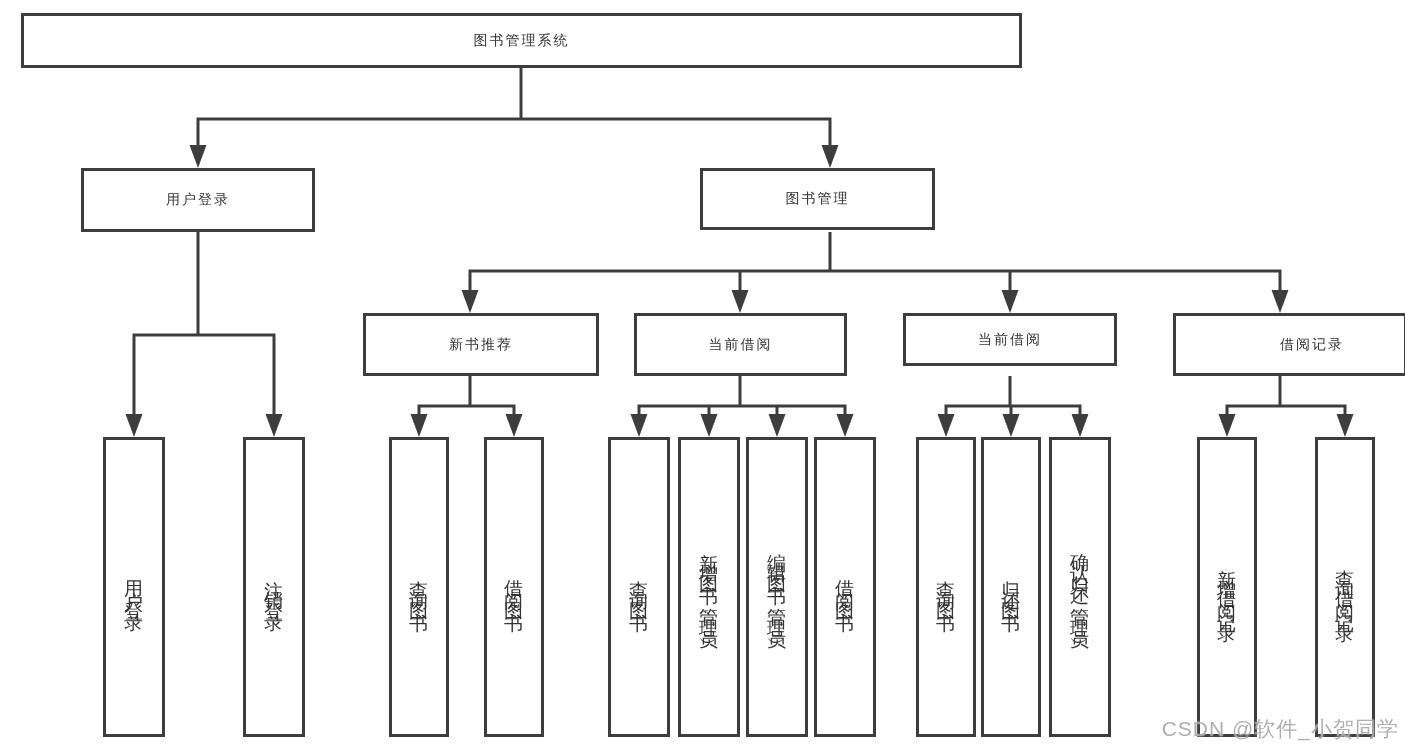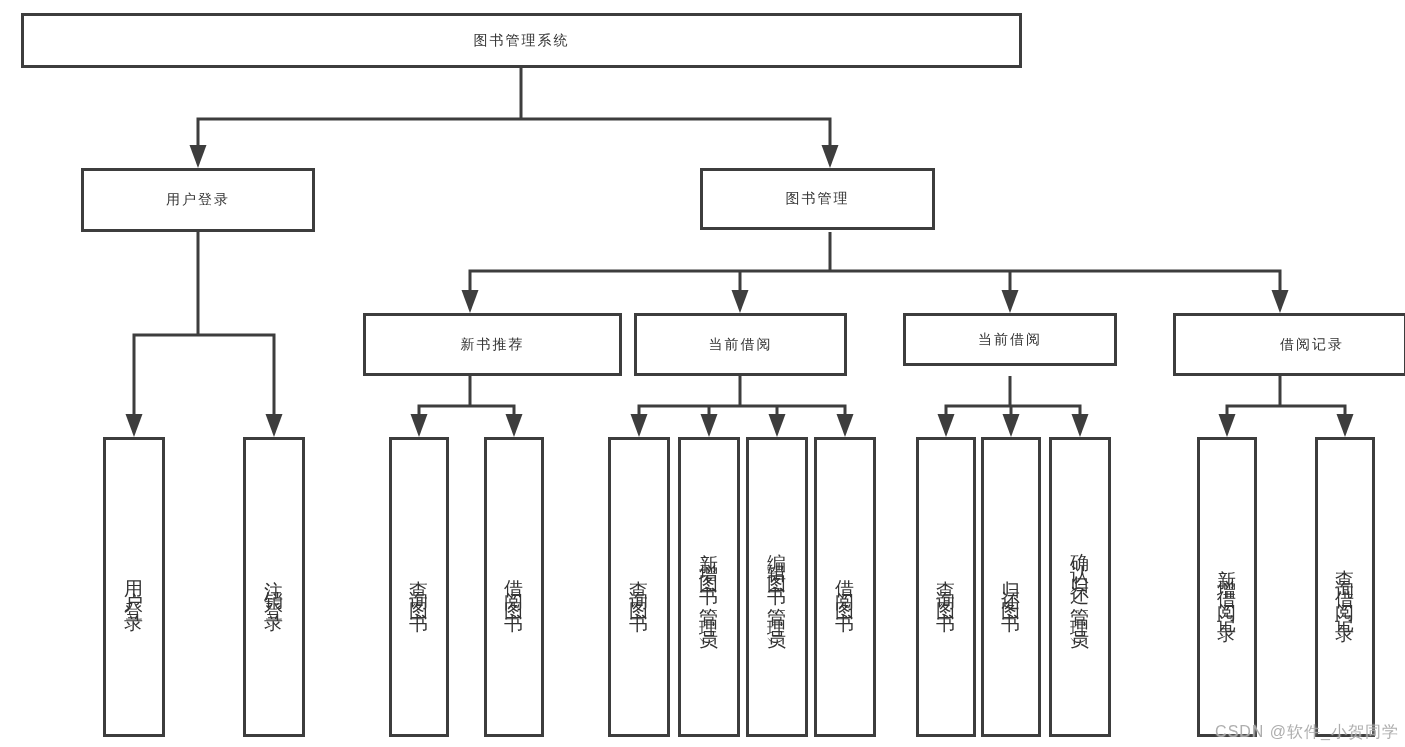--- a/index.html
+++ b/index.html
@@ -34,21 +34,21 @@
     font-size: 19px;
     line-height: 1;
     letter-spacing: 11px;
     color: #333333;
     white-space: nowrap;
   }
   .watermark {
     position: absolute;
     right: 6px;
     bottom: 4px;
-    font-size: 16px;
+    font-size: 21px;
     letter-spacing: 1px;
     color: rgba(165,165,165,0.9);
     text-shadow: 0 0 2px rgba(255,255,255,0.9);
     z-index: 10;
     white-space: nowrap;
   }
 </style>
 </head>
 <body>
 
@@ -123,21 +123,21 @@
     <span class="hlabel">图书管理系统</span>
   </div>
 
   <div class="box" style="left:81px; top:168px; width:234px; height:64px;">
     <span class="hlabel">用户登录</span>
   </div>
   <div class="box" style="left:700px; top:168px; width:235px; height:62px;">
     <span class="hlabel">图书管理</span>
   </div>
 
-  <div class="box" style="left:363px; top:313px; width:259px; height:63px;">
+  <div class="box" style="left:363px; top:313px; width:236px; height:63px;">
     <span class="hlabel">新书推荐</span>
   </div>
   <div class="box" style="left:634px; top:313px; width:213px; height:63px;">
     <span class="hlabel">当前借阅</span>
   </div>
   <div class="box" style="left:903px; top:313px; width:214px; height:53px;">
     <span class="hlabel">当前借阅</span>
   </div>
   <div class="box" style="left:1173px; top:313px; width:234px; height:63px;padding-left:44px;">
     <span class="hlabel">借阅记录</span>

